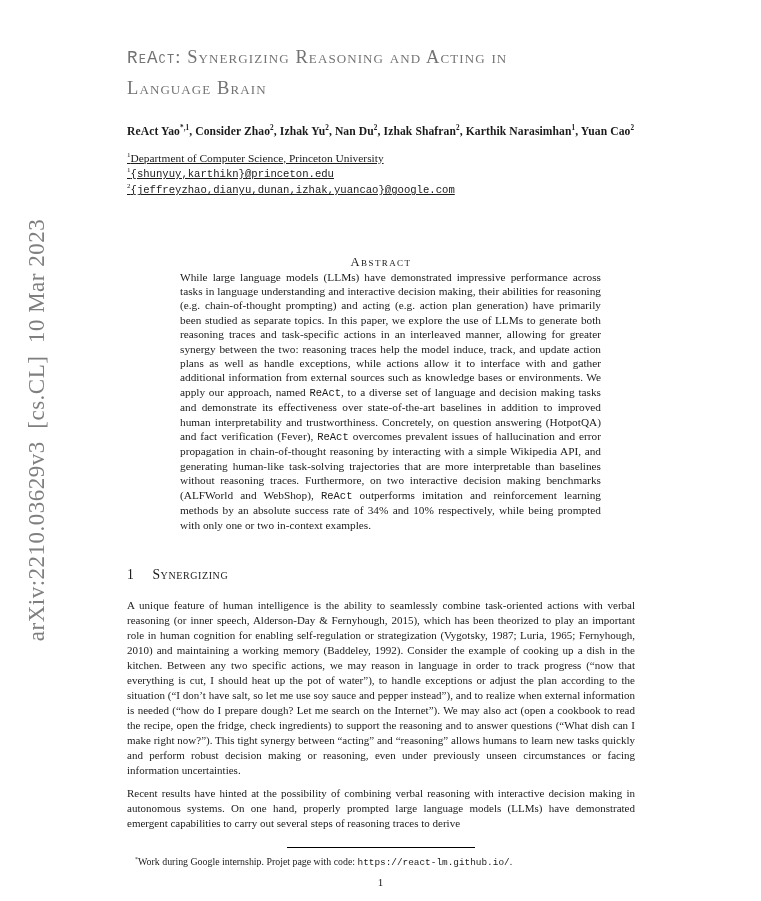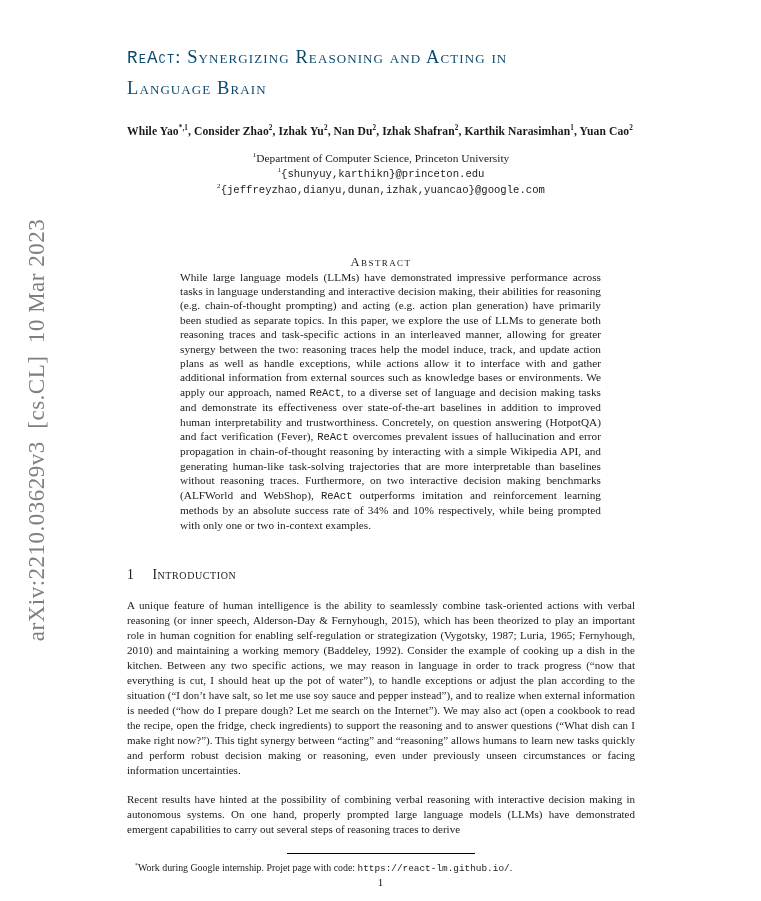--- a/index.html
+++ b/index.html
@@ -26,36 +26,36 @@
     position: absolute;
     left: 127px;
     top: 42px;
     width: 508px;
   }
   .title {
     font-size: 18.5px;
     line-height: 30px;
     font-variant: small-caps;
     letter-spacing: 1.1px;
-    color: #0c4a6e;
+    color: #737373;
   }
   .title .mono { font-size: 0.95em; }
   .mono { font-family: "Liberation Mono", monospace; font-size: 0.93em; }
   .sup { vertical-align: super; font-size: 0.62em; line-height: 0; }
   .authors {
     margin-top: 22px;
     font-size: 11.6px;
     font-weight: bold;
     letter-spacing: 0.1px;
   }
   .affiliations {
     margin-top: 13px;
-    text-align: center;
     font-size: 11.4px;
     line-height: 15.2px;
+    text-decoration: underline;
   }
   .abstract-heading {
     margin-top: 56px;
     text-align: center;
     font-size: 12.6px;
     font-variant: small-caps;
     letter-spacing: 1.4px;
   }
   .abstract-body {
     margin-left: 53px;
@@ -70,21 +70,21 @@
     font-variant: small-caps;
     letter-spacing: 0.6px;
   }
   .section-heading .sec-num { display: inline-block; margin-right: 18px; }
   .para {
     margin-top: 15px;
     font-size: 11px;
     line-height: 15px;
     text-align: justify;
   }
-  .para + .para { margin-top: 14px; }
+  .para + .para { margin-top: 8px; }
   .footnote-rule {
     margin-top: 16px;
     width: 188px;
     border: none;
     border-top: 1.3px solid #000;
   }
   .footnote {
     margin-top: 3px;
     font-size: 9.9px;
     line-height: 12.5px;
@@ -107,34 +107,34 @@
 
   <div class="arxiv-banner">arXiv:2210.03629v3  [cs.CL]  10 Mar 2023</div>
 
   <div class="content">
 
     <div class="title">
       <div><span class="mono">ReAct</span><span>: Synergizing Reasoning and Acting in</span></div>
       <div>Language Brain</div>
     </div>
 
-    <div class="authors"><span>While Yao</span><span class="sup">*,1</span><span>, Consider Zhao</span><span class="sup">2</span><span>, Izhak Yu</span><span class="sup">2</span><span>, Nan Du</span><span class="sup">2</span><span>, Izhak Shafran</span><span class="sup">2</span><span>, Karthik Narasimhan</span><span class="sup">1</span><span>, Yuan Cao</span><span class="sup">2</span></div>
+    <div class="authors"><span>ReAct Yao</span><span class="sup">*,1</span><span>, Consider Zhao</span><span class="sup">2</span><span>, Izhak Yu</span><span class="sup">2</span><span>, Nan Du</span><span class="sup">2</span><span>, Izhak Shafran</span><span class="sup">2</span><span>, Karthik Narasimhan</span><span class="sup">1</span><span>, Yuan Cao</span><span class="sup">2</span></div>
 
     <div class="affiliations">
       <div><span class="sup">1</span><span>Department of Computer Science, Princeton University</span></div>
       <div><span class="sup">1</span><span class="mono">{shunyuy,karthikn}@princeton.edu</span></div>
       <div><span class="sup">2</span><span class="mono">{jeffreyzhao,dianyu,dunan,izhak,yuancao}@google.com</span></div>
     </div>
 
     <div class="abstract-heading">Abstract</div>
 
     <div class="abstract-body"><span>While large language models (LLMs) have demonstrated impressive performance across tasks in language understanding and interactive decision making, their abilities for reasoning (e.g. chain-of-thought prompting) and acting (e.g. action plan generation) have primarily been studied as separate topics. In this paper, we explore the use of LLMs to generate both reasoning traces and task-specific actions in an interleaved manner, allowing for greater synergy between the two: reasoning traces help the model induce, track, and update action plans as well as handle exceptions, while actions allow it to interface with and gather additional information from external sources such as knowledge bases or environments. We apply our approach, named </span><span class="mono">ReAct</span><span>, to a diverse set of language and decision making tasks and demonstrate its effectiveness over state-of-the-art baselines in addition to improved human interpretability and trustworthiness. Concretely, on question answering (HotpotQA) and fact verification (Fever), </span><span class="mono">ReAct</span><span> overcomes prevalent issues of hallucination and error propagation in chain-of-thought reasoning by interacting with a simple Wikipedia API, and generating human-like task-solving trajectories that are more interpretable than baselines without reasoning traces. Furthermore, on two interactive decision making benchmarks (ALFWorld and WebShop), </span><span class="mono">ReAct</span><span> outperforms imitation and reinforcement learning methods by an absolute success rate of 34% and 10% respectively, while being prompted with only one or two in-context examples.</span></div>
 
     <div class="section-heading">
-      <span class="sec-num">1</span><span>Introduction</span>
+      <span class="sec-num">1</span><span>Synergizing</span>
     </div>
 
     <div class="para">A unique feature of human intelligence is the ability to seamlessly combine task-oriented actions with verbal reasoning (or inner speech,  Alderson-Day &amp; Fernyhough, 2015), which has been theorized to play an important role in human cognition for enabling self-regulation or strategization (Vygotsky, 1987; Luria, 1965; Fernyhough, 2010) and maintaining a working memory (Baddeley, 1992). Consider the example of cooking up a dish in the kitchen. Between any two specific actions, we may reason in language in order to track progress (“now that everything is cut, I should heat up the pot of water”), to handle exceptions or adjust the plan according to the situation (“I don’t have salt, so let me use soy sauce and pepper instead”), and to realize when external information is needed (“how do I prepare dough? Let me search on the Internet”). We may also act (open a cookbook to read the recipe, open the fridge, check ingredients) to support the reasoning and to answer questions (“What dish can I make right now?”). This tight synergy between “acting” and “reasoning” allows humans to learn new tasks quickly and perform robust decision making or reasoning, even under previously unseen circumstances or facing information uncertainties.</div>
 
     <div class="para">Recent results have hinted at the possibility of combining verbal reasoning with interactive decision making in autonomous systems. On one hand, properly prompted large language models (LLMs) have demonstrated emergent capabilities to carry out several steps of reasoning traces to derive</div>
 
     <hr class="footnote-rule">
 
     <div class="footnote"><span class="sup">*</span><span>Work during Google internship. Projet page with code: </span><span class="mono">https://react-lm.github.io/</span><span>.</span></div>
 

